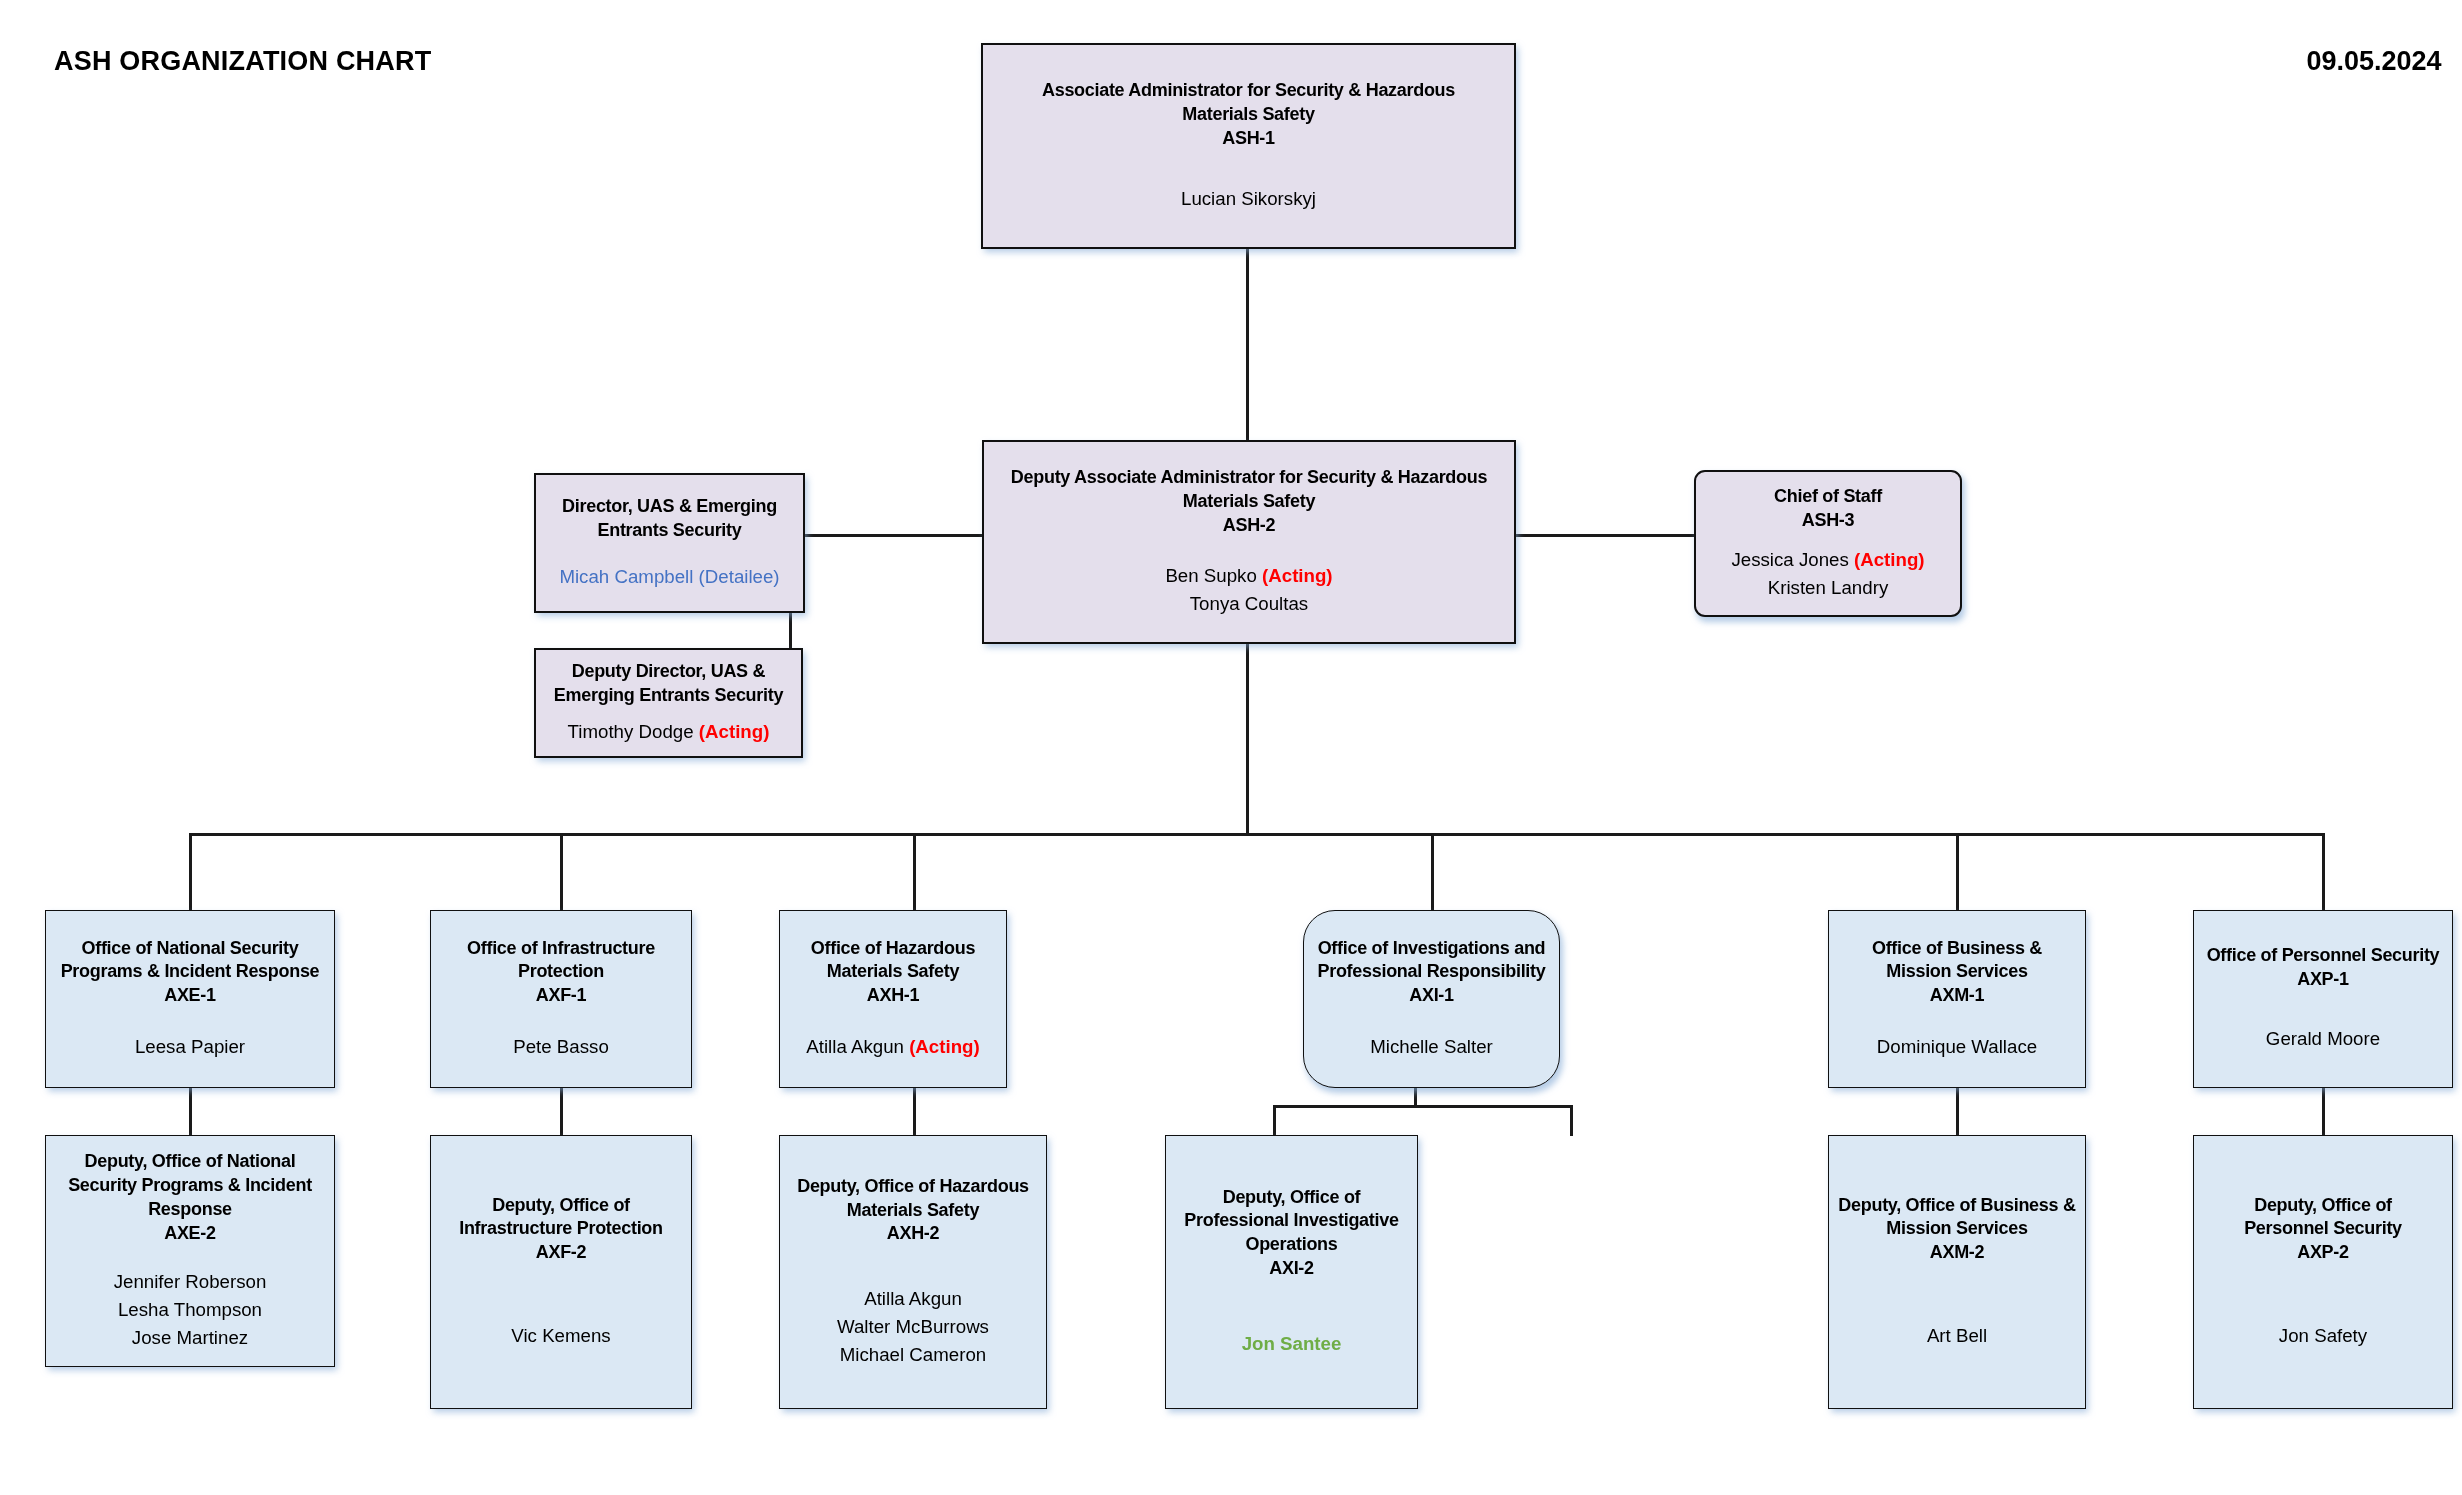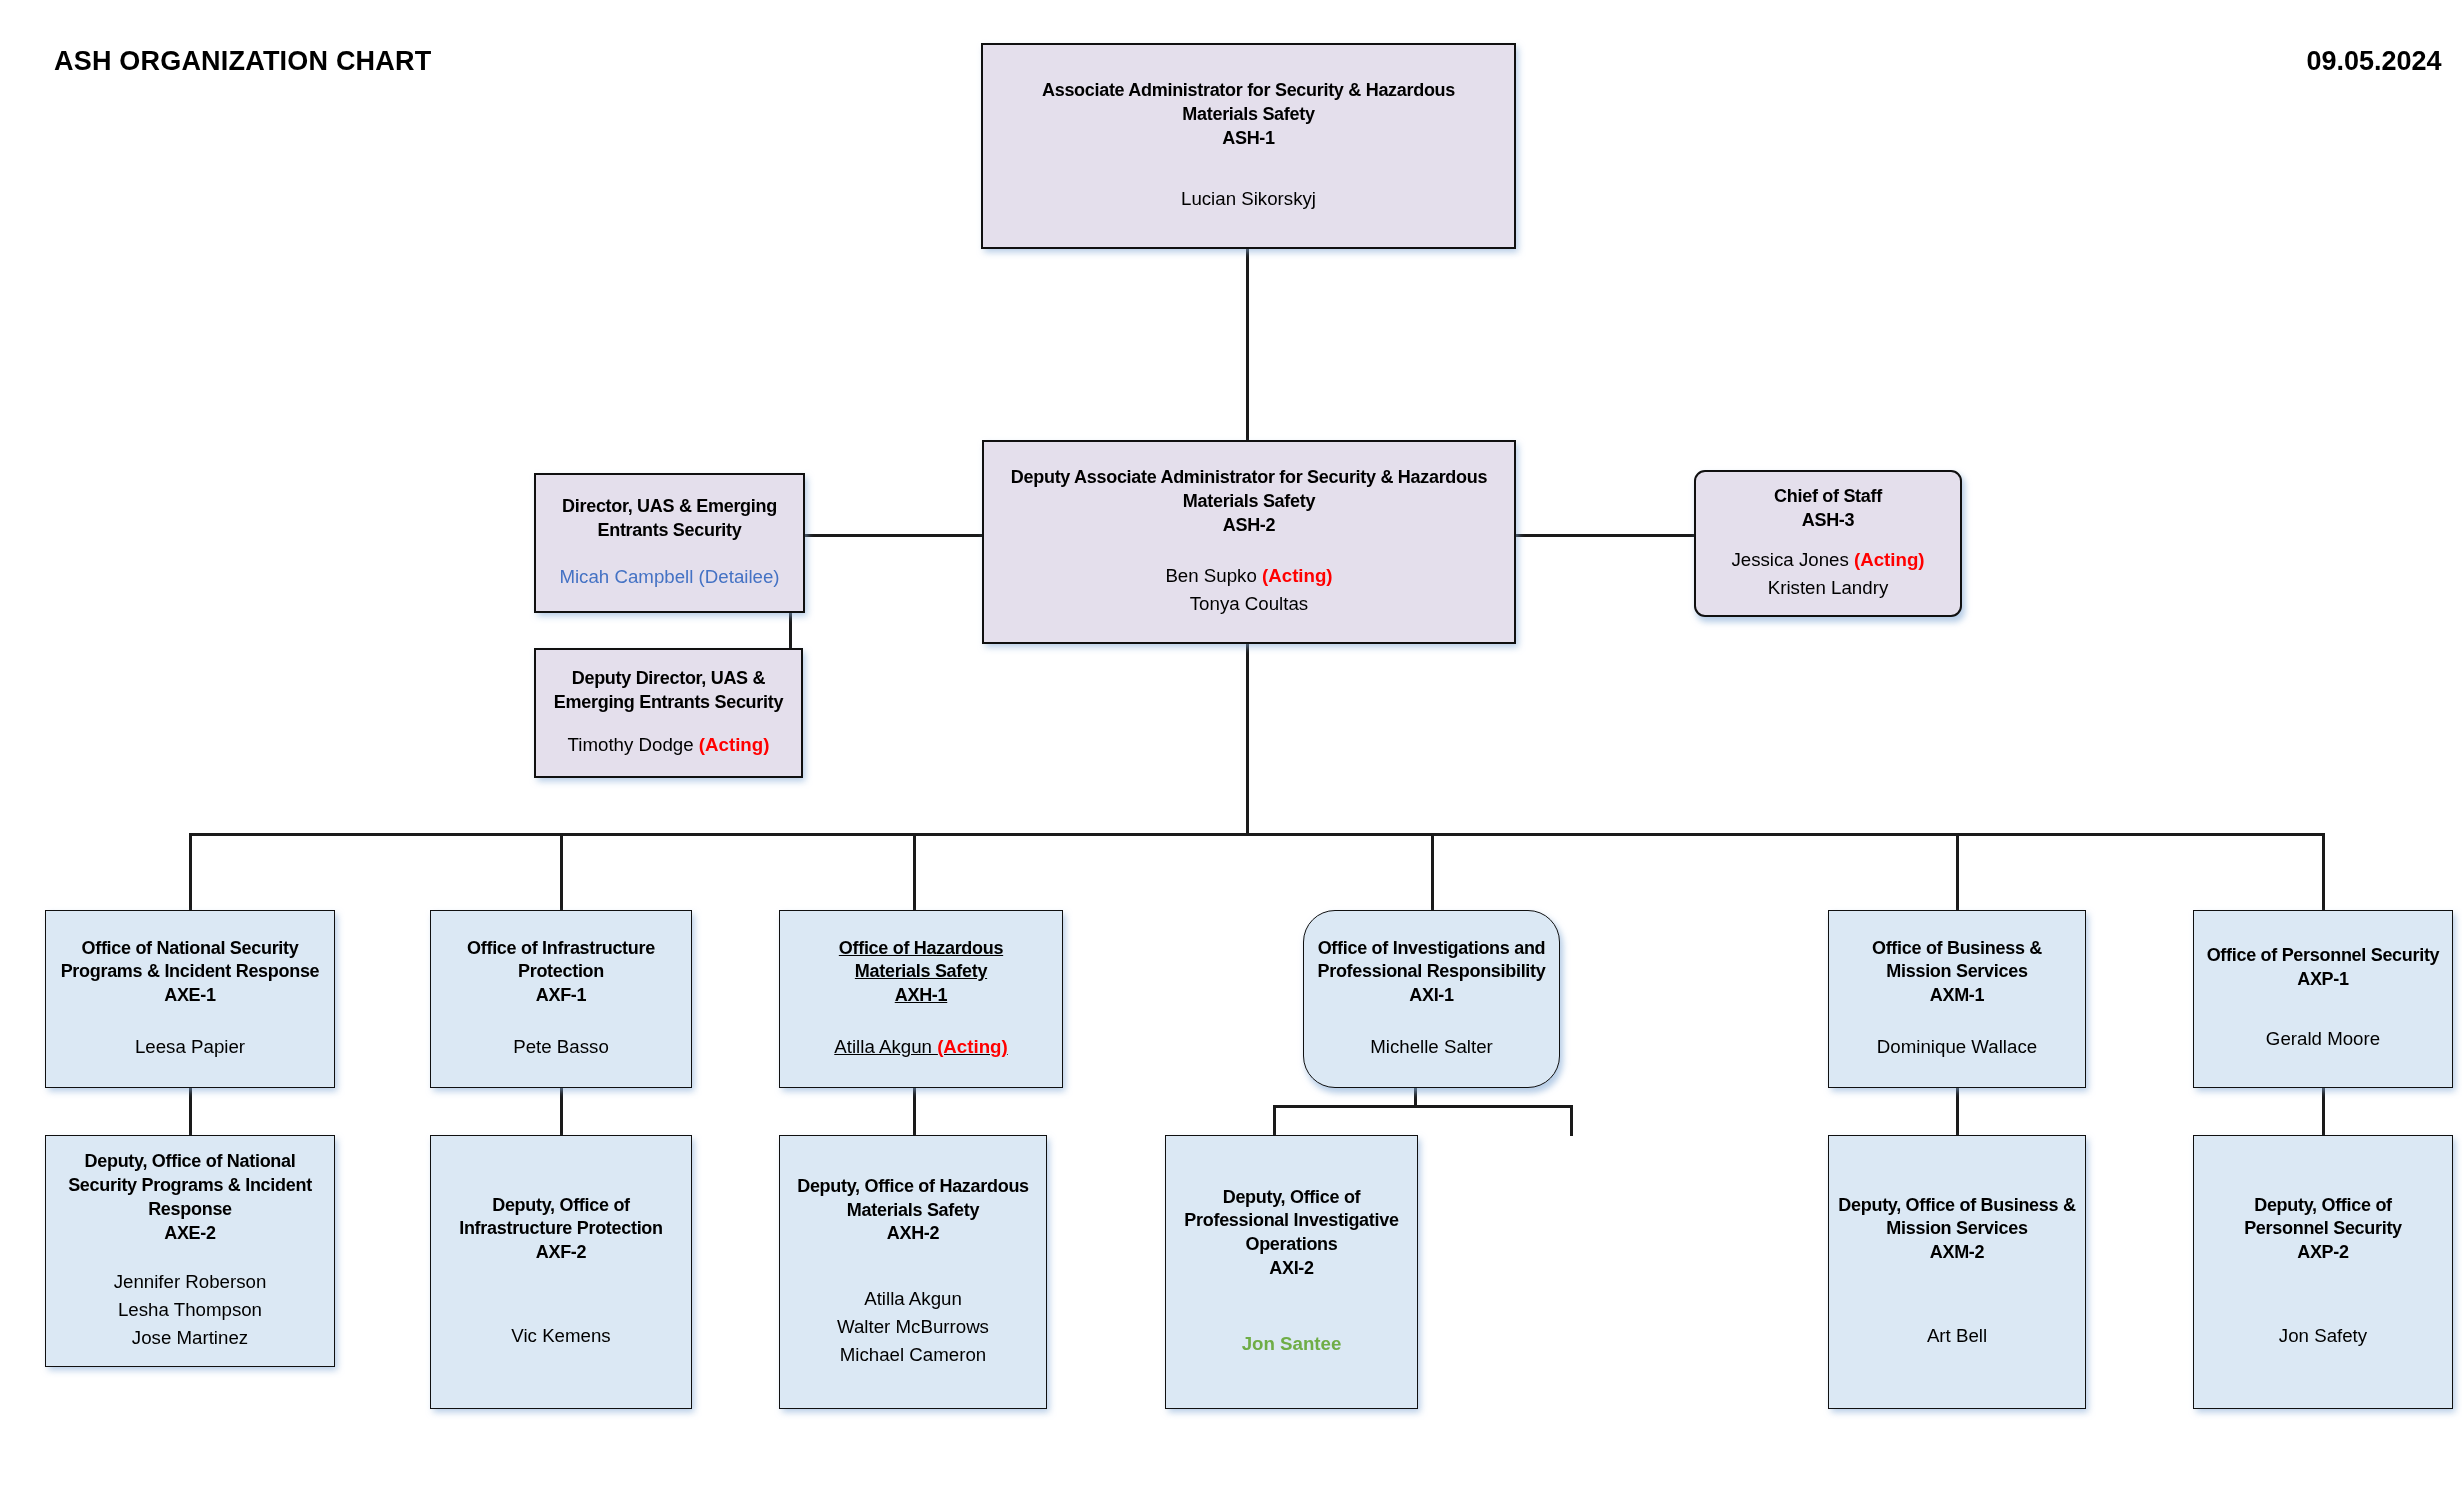--- a/index.html
+++ b/index.html
@@ -76,21 +76,21 @@
   </div>
 
   <div class="box exec" style="left:534px;top:473px;width:271px;height:140px;">
     <div class="box-title">Director,  UAS &amp; Emerging
 Entrants Security</div>
     <div class="box-names">
       <div class="detailee">Micah Campbell (Detailee)</div>
     </div>
   </div>
 
-  <div class="box exec" style="left:534px;top:648px;width:269px;height:130px;">
+  <div class="box exec" style="left:534px;top:648px;width:269px;height:110px;">
     <div class="box-title">Deputy Director, UAS &amp;
 Emerging Entrants Security</div>
     <div class="box-names">
       <div><span>Timothy Dodge </span><span class="acting">(Acting)</span></div>
     </div>
   </div>
 
   <div class="box exec" style="left:1694px;top:470px;width:268px;height:147px;border-radius:11px;">
     <div class="box-title">Chief of Staff
 ASH-3</div>
@@ -111,21 +111,21 @@
 
   <div class="box office" style="left:430px;top:910px;width:262px;height:178px;">
     <div class="box-title">Office of Infrastructure
 Protection
 AXF-1</div>
     <div class="box-names">
       <div>Pete Basso</div>
     </div>
   </div>
 
-  <div class="box office" style="left:779px;top:910px;width:284px;height:178px;text-decoration:underline;">
+  <div class="box office" style="left:779px;top:910px;width:228px;height:178px;">
     <div class="box-title">Office of Hazardous
 Materials Safety
 AXH-1</div>
     <div class="box-names">
       <div><span>Atilla Akgun </span><span class="acting">(Acting)</span></div>
     </div>
   </div>
 
   <div class="box office" style="left:1303px;top:910px;width:257px;height:178px;border-radius:32px;">
     <div class="box-title">Office of Investigations and

